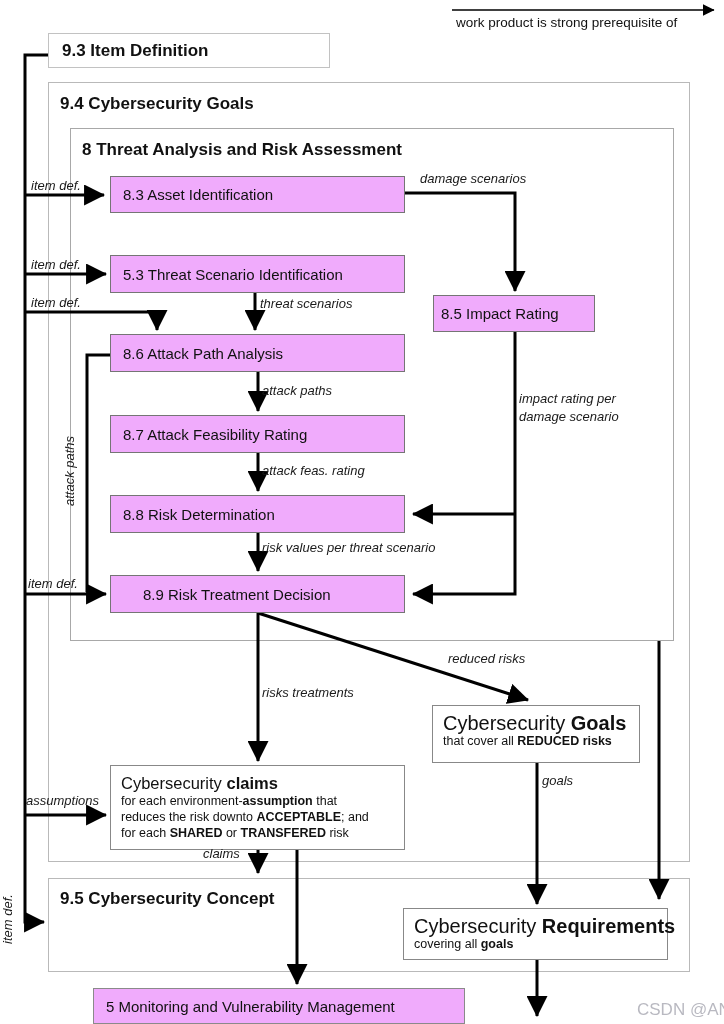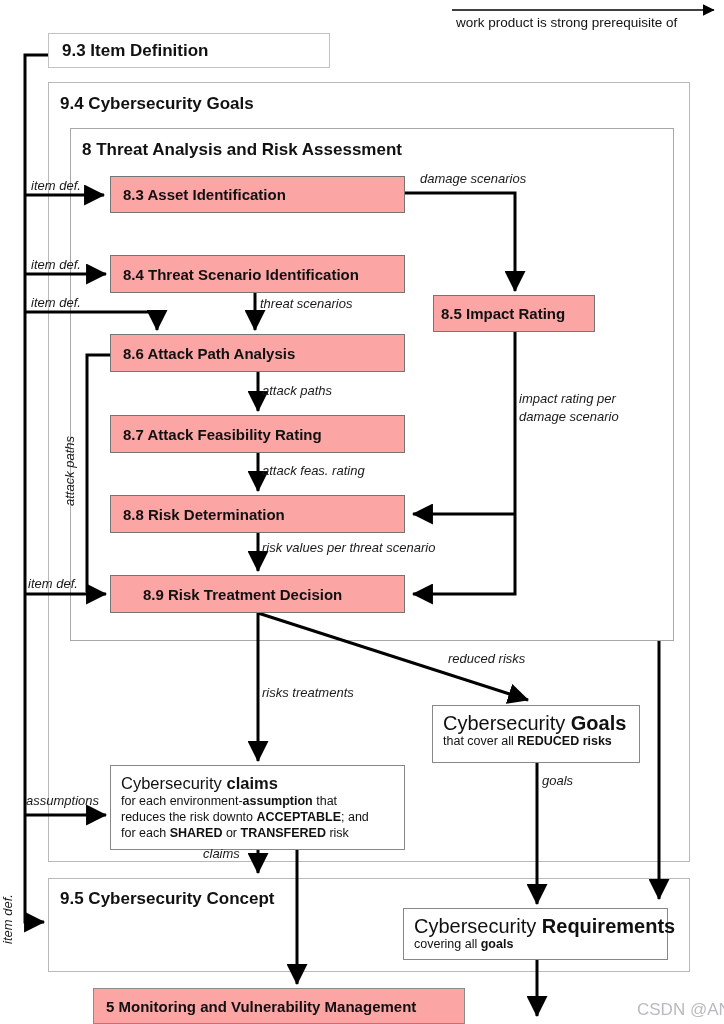--- a/index.html
+++ b/index.html
@@ -1,22 +1,22 @@
 <!DOCTYPE html>
 <html><head>
 <meta charset="utf-8">
 <style>
   html,body{margin:0;padding:0;background:#fff;}
   .canvas{position:relative;width:724px;height:1024px;background:#fff;overflow:hidden;
           font-family:"Liberation Sans",sans-serif;color:#111;}
   svg.edges{position:absolute;left:0;top:0;z-index:2;}
   .container-box{position:absolute;border:1.5px solid #b9b9b9;box-sizing:border-box;z-index:1;background:transparent;}
   .container-title{position:absolute;font-weight:bold;font-size:17px;white-space:nowrap;z-index:4;}
-  .process-box{position:absolute;background:#fca5a5;border:1.5px solid #757575;box-sizing:border-box;
-               display:flex;align-items:center;padding-left:12px;font-weight:bold;font-size:15px;
+  .process-box{position:absolute;background:#f0abfc;border:1.5px solid #757575;box-sizing:border-box;
+               display:flex;align-items:center;padding-left:12px;font-weight:normal;font-size:15px;
                white-space:nowrap;z-index:3;}
   .wp-box{position:absolute;background:#fff;border:1.5px solid #888;box-sizing:border-box;
           padding:7px 10px;z-index:3;}
   .wp-title{font-size:20px;line-height:20px;white-space:nowrap;}
   .wp-line{font-size:12.5px;line-height:16px;white-space:nowrap;}
   .edge-label{position:absolute;font-style:italic;font-size:13px;white-space:nowrap;z-index:4;color:#1a1a1a;}
   .edge-label.two-line{line-height:18px;}
   .rot-label{position:absolute;font-style:italic;font-size:13px;z-index:4;color:#1a1a1a;
              writing-mode:vertical-rl;transform:rotate(180deg);white-space:nowrap;}
   .legend-text{position:absolute;left:456px;top:15px;font-size:13.5px;z-index:4;white-space:nowrap;}
@@ -74,21 +74,21 @@
 
   <div class="container-title" style="left:62px;top:41px;">9.3 Item Definition</div>
   <div class="container-title" style="left:60px;top:94px;">9.4 Cybersecurity Goals</div>
   <div class="container-title" style="left:82px;top:140px;">8 Threat Analysis and Risk Assessment</div>
   <div class="container-title" style="left:60px;top:889px;">9.5 Cybersecurity Concept</div>
 
   <div class="process-box" style="left:110px;top:176px;width:295px;height:37px;">
     <span>8.3 Asset Identification</span>
   </div>
   <div class="process-box" style="left:110px;top:255px;width:295px;height:38px;">
-    <span>8.4 Threat Scenario Identification</span>
+    <span>5.3 Threat Scenario Identification</span>
   </div>
   <div class="process-box" style="left:433px;top:295px;width:162px;height:37px;padding-left:7px;">
     <span>8.5 Impact Rating</span>
   </div>
   <div class="process-box" style="left:110px;top:334px;width:295px;height:38px;">
     <span>8.6 Attack Path Analysis</span>
   </div>
   <div class="process-box" style="left:110px;top:415px;width:295px;height:38px;">
     <span>8.7 Attack Feasibility Rating</span>
   </div>

